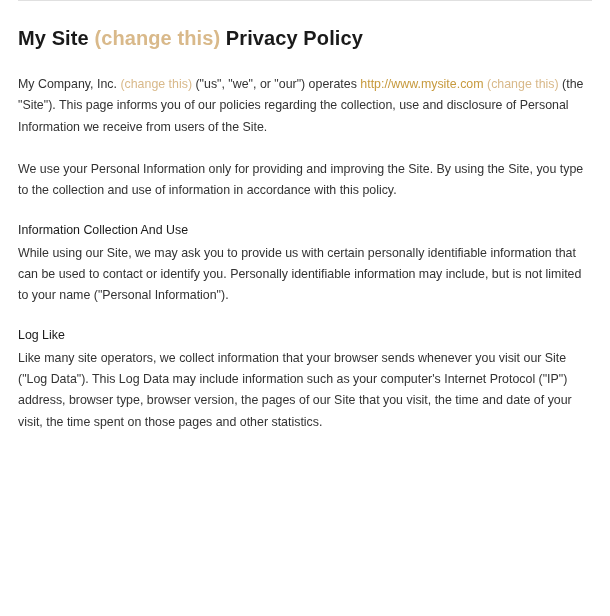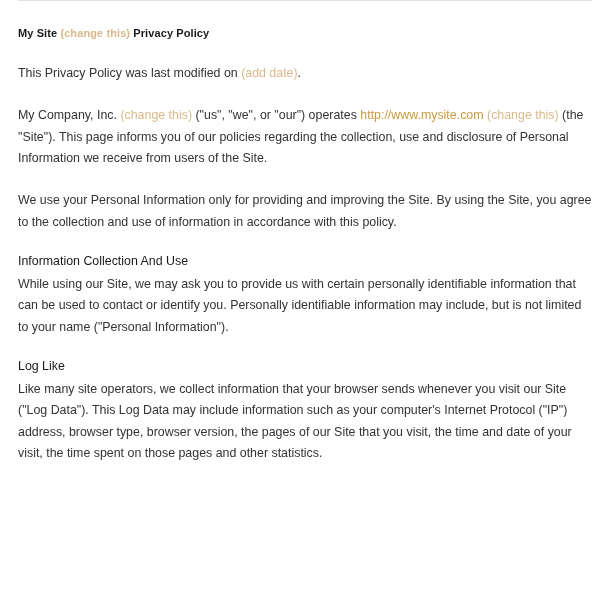--- a/index.html
+++ b/index.html
@@ -29,21 +29,21 @@
     margin: 16px 0 0 0;
     padding-bottom: 22px;
     letter-spacing: 0.1px;
   }
   .divider {
     border: 0;
     border-top: 1px solid #e0e0e0;
     margin: 0 0 26px 0;
   }
   h2.section-heading {
-    font-size: 11px;
+    font-size: 20px;
     font-weight: bold;
     color: #1a1a1a;
     margin: 0 0 24px 0;
     letter-spacing: 0.1px;
   }
   h3.sub-heading {
     font-size: 12.4px;
     font-weight: normal;
     color: #1a1a1a;
     margin: 0 0 6px 0;
@@ -67,29 +67,26 @@
 
 <div class="page">
 
 
   <hr class="divider">
 
   <h2 class="section-heading">
     <span>My Site</span><span> </span><span class="placeholder">(change this)</span><span> </span><span>Privacy Policy</span>
   </h2>
 
-  <p class="para">
-    <span>This Privacy Policy was last modified on </span><span class="placeholder">(add date)</span><span>.</span>
-  </p>
 
   <p class="para">
     <span>My Company, Inc.</span><span> </span><span class="placeholder">(change this)</span><span> ("us", "we", or "our") operates </span><span class="link">http://www.mysite.com</span><span> </span><span class="placeholder">(change this)</span><span> (the "Site"). This page informs you of our policies regarding the collection, use and disclosure of Personal Information we receive from users of the Site.</span>
   </p>
 
-  <p class="para">We use your Personal Information only for providing and improving the Site. By using the Site, you agree to the collection and use of information in accordance with this policy.</p>
+  <p class="para">We use your Personal Information only for providing and improving the Site. By using the Site, you type to the collection and use of information in accordance with this policy.</p>
 
   <h3 class="sub-heading">Information Collection And Use</h3>
   <p class="para">While using our Site, we may ask you to provide us with certain personally identifiable information that can be used to contact or identify you. Personally identifiable information may include, but is not limited to your name ("Personal Information").</p>
 
   <h3 class="sub-heading">Log Like</h3>
   <p class="para">Like many site operators, we collect information that your browser sends whenever you visit our Site ("Log Data"). This Log Data may include information such as your computer's Internet Protocol ("IP") address, browser type, browser version, the pages of our Site that you visit, the time and date of your visit, the time spent on those pages and other statistics.</p>
 
 </div>
 
 </body></html>

